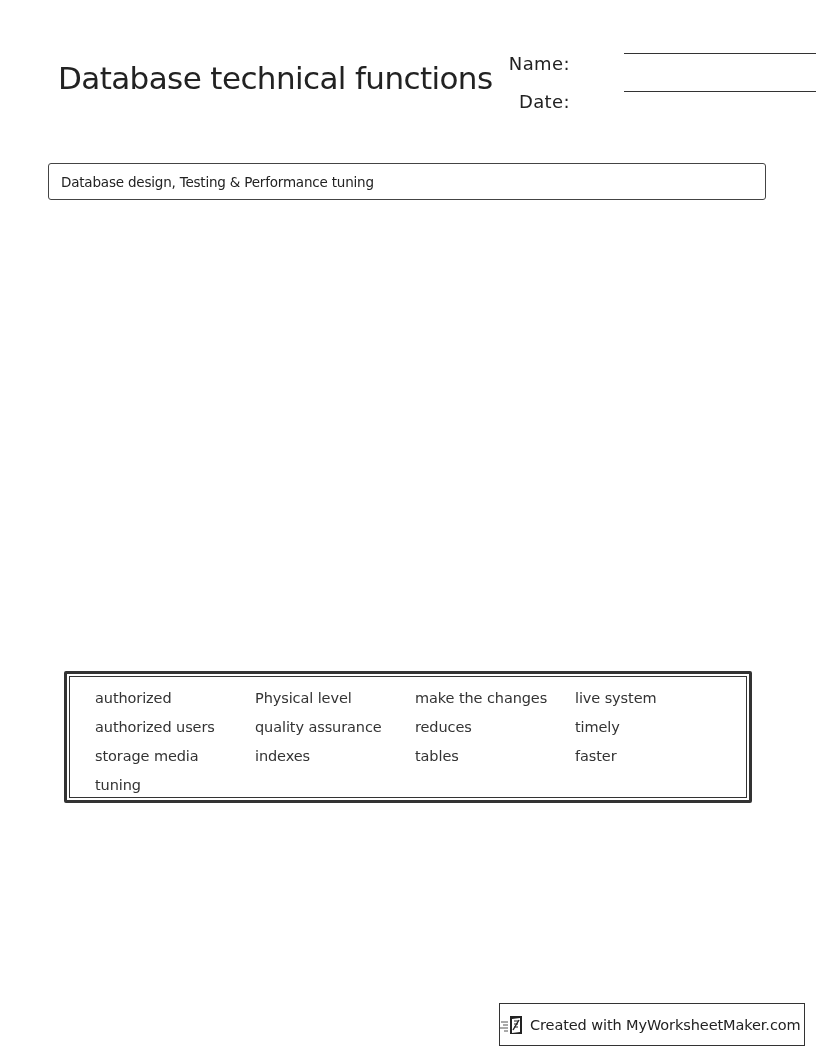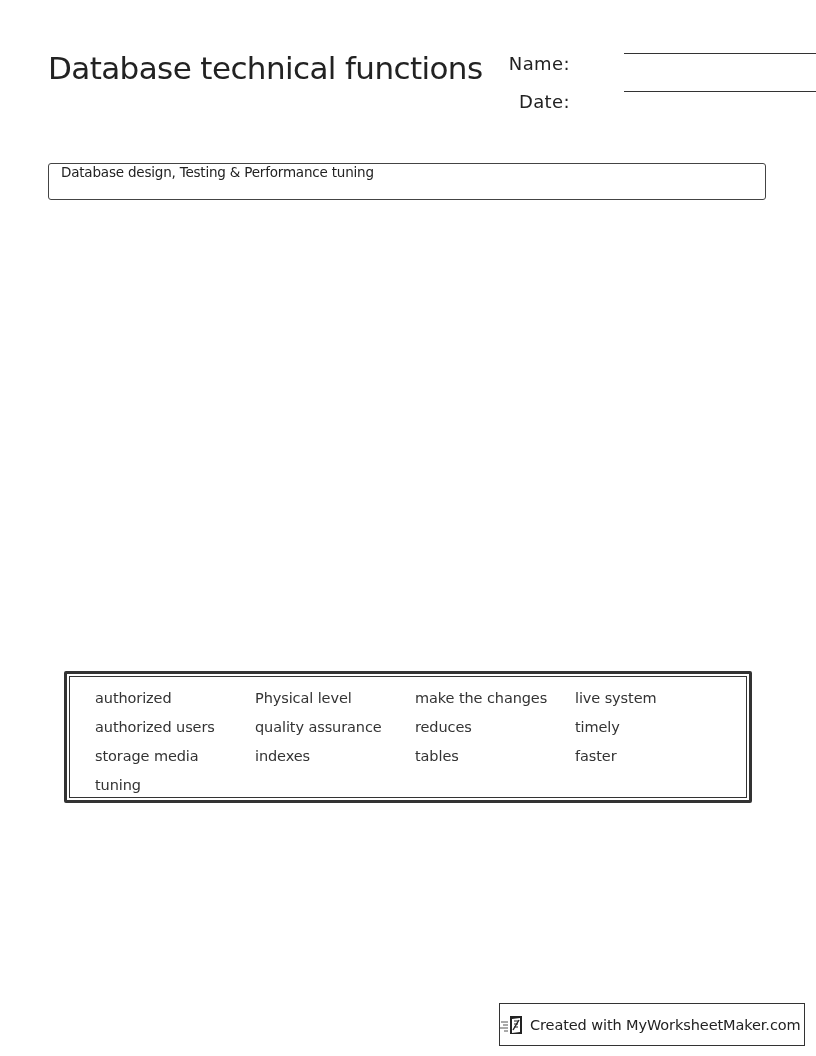--- a/index.html
+++ b/index.html
@@ -17,21 +17,21 @@
     }
     .title {
       position: absolute;
       left: 48px;
       top: 48px;
       font-size: 31px;
       font-weight: normal;
       letter-spacing: -0.6px;
       color: #222222;
       white-space: nowrap;
-      margin: 0;
+      margin: 10px;
       line-height: 40px;
     }
     .field {
       position: absolute;
       display: flex;
       align-items: flex-start;
       gap: 47px;
     }
     .field-label {
       font-size: 18px;
@@ -54,21 +54,21 @@
     .subtitle-box {
       position: absolute;
       left: 48px;
       top: 163px;
       width: 718px;
       height: 37px;
       border: 1.3px solid #444444;
       border-radius: 3px;
       box-sizing: border-box;
       display: flex;
-      align-items: flex-start;
+      align-items: center;
       padding-left: 12px;
       font-size: 13.5px;
       color: #222222;
       letter-spacing: -0.2px;
     }
 
     .word-bank {
       position: absolute;
       left: 64px;
       top: 671px;

